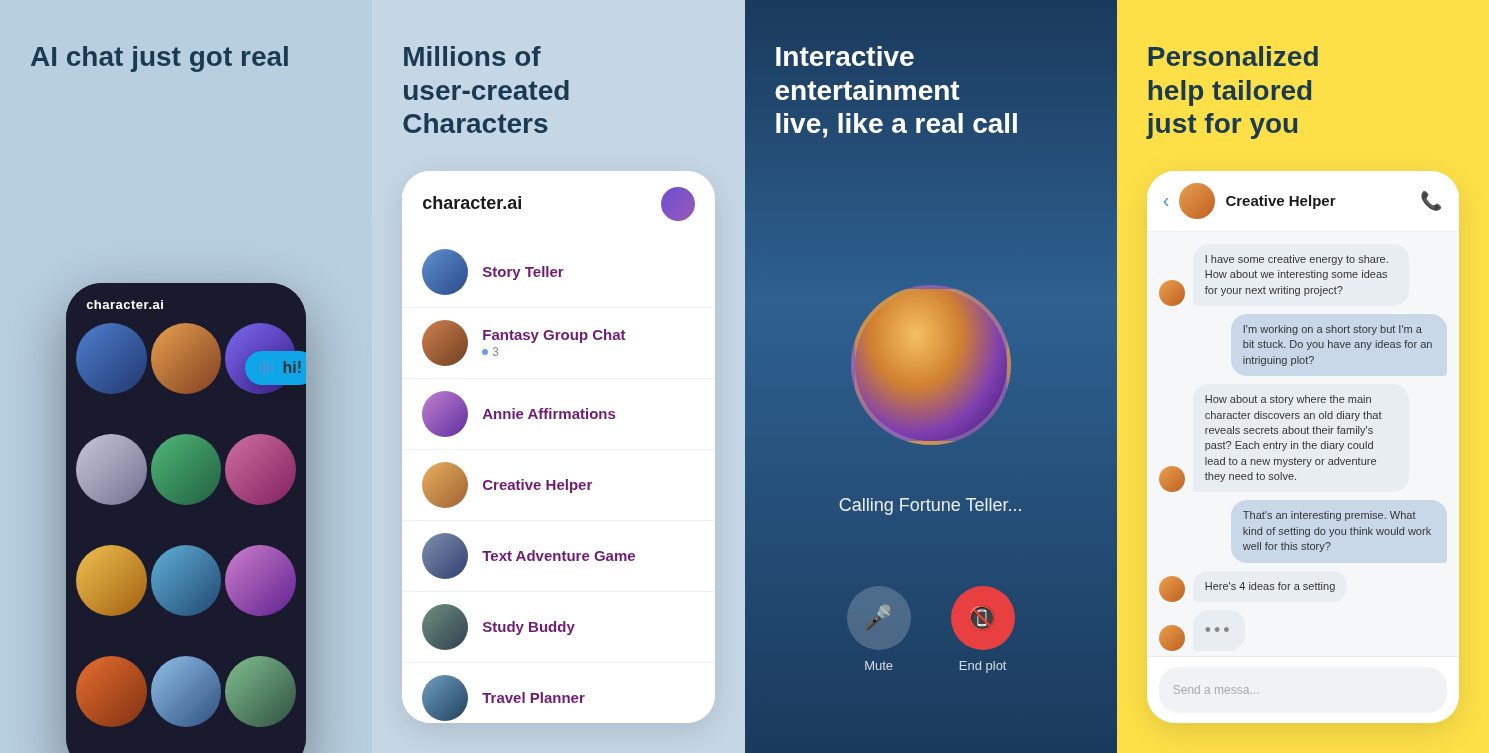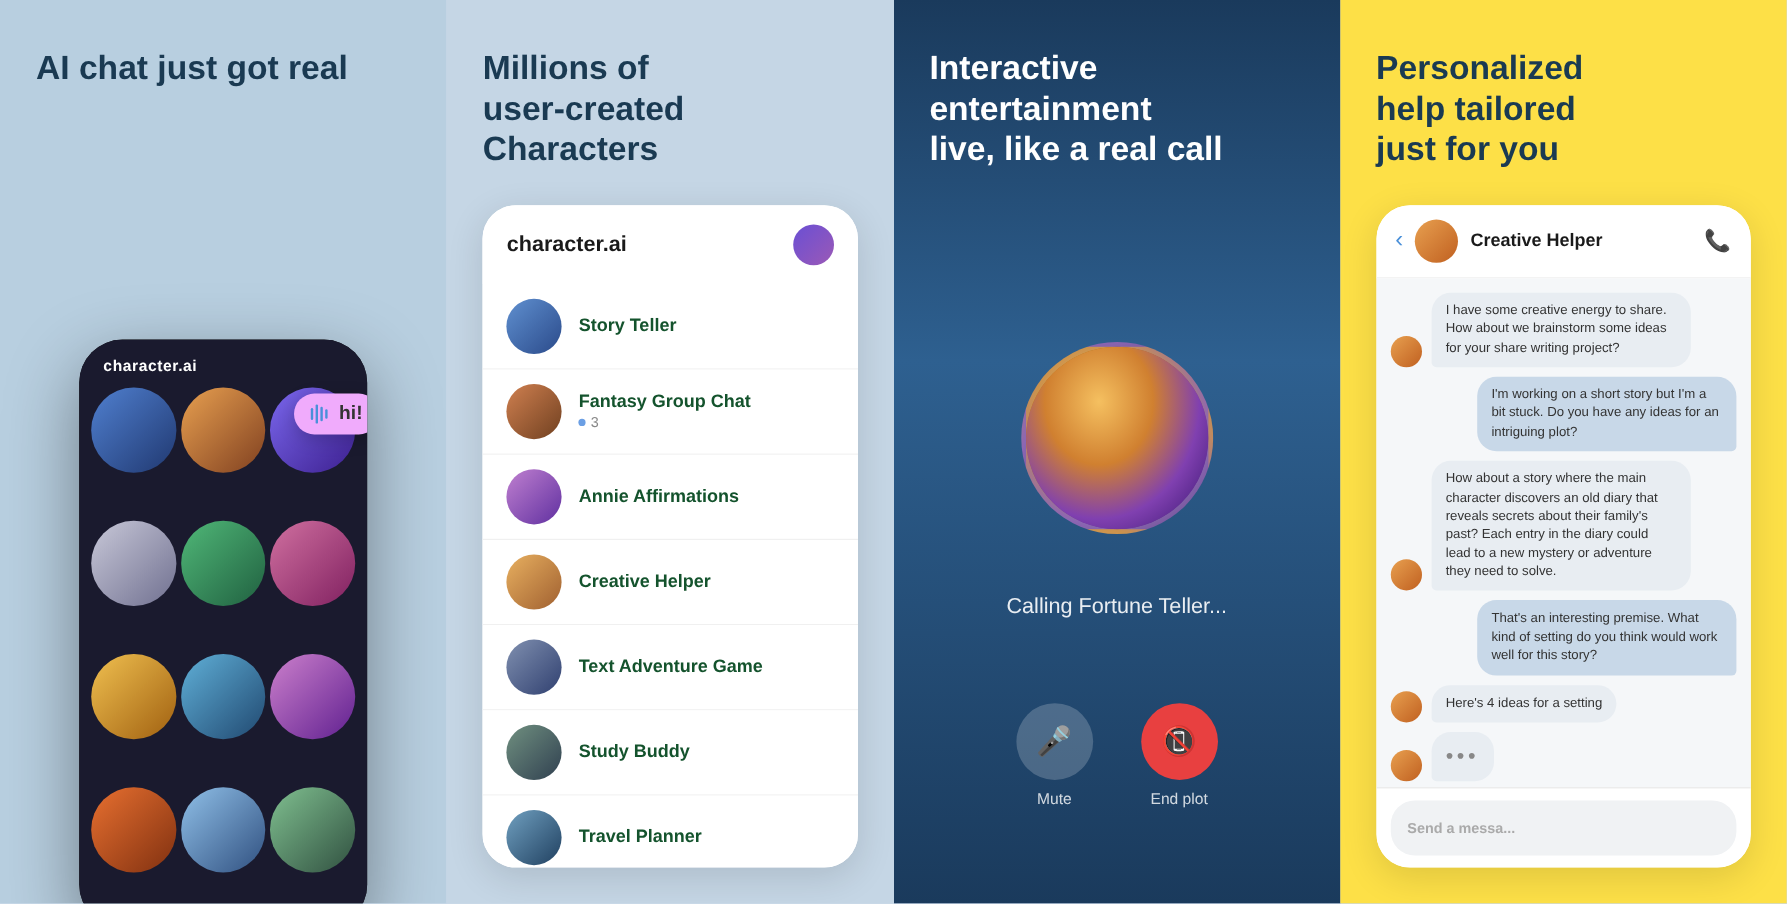--- a/index.html
+++ b/index.html
@@ -74,23 +74,23 @@
       left: 20px;
       color: white;
       font-size: 13px;
       font-weight: 600;
       letter-spacing: 0.5px;
       z-index: 10;
     }
 
     .hi-bubble {
       position: absolute;
-      top: 45px;
+      top: 68px;
       right: -10px;
-      background: #f0abfc;
+      background: #0ea5e9;
       border-radius: 18px;
       padding: 8px 14px;
       font-size: 16px;
       font-weight: 600;
       color: #333;
       box-shadow: 0 4px 15px rgba(0,0,0,0.2);
       z-index: 20;
       display: flex;
       align-items: center;
       gap: 6px;
@@ -172,21 +172,21 @@
       overflow: hidden;
     }
 
     .char-info {
       flex: 1;
     }
 
     .char-name {
       font-size: 15px;
       font-weight: 600;
-      color: #14532d;
+      color: #701a75;
     }
 
     .char-sub {
       font-size: 12px;
       color: #888;
       display: flex;
       align-items: center;
       gap: 4px;
       margin-top: 2px;
     }
@@ -364,21 +364,20 @@
       border-top: 1px solid #e8e8e8;
       background: white;
     }
 
     .chat-input-field {
       background: #f0f2f4;
       border-radius: 20px;
       padding: 16px 14px;
       font-size: 12px;
       color: #aaa;
-      font-weight: bold;
     }
 
     
     .wave-icon {
       display: inline-flex;
       align-items: center;
       gap: 2px;
       margin-right: 4px;
     }
     .wave-bar {
@@ -532,21 +531,21 @@
     <div class="chat-header">
       <span class="chat-back">‹</span>
       <div class="chat-avatar"></div>
       <span class="chat-title">Creative Helper</span>
       <span class="chat-call-icon">📞</span>
     </div>
 
     <div class="chat-messages">
       <div class="msg-row">
         <div class="msg-avatar-sm"></div>
-        <div class="msg-bubble msg-ai">I have some creative energy to share. How about we brainstorm some ideas for your share writing project?</div>
+        <div class="msg-bubble msg-ai">I have some creative energy to share. How about we interesting some ideas for your next writing project?</div>
       </div>
       <div class="msg-row" style="justify-content:flex-end">
         <div class="msg-bubble msg-user">I'm working on a short story but I'm a bit stuck. Do you have any ideas for an intriguing plot?</div>
       </div>
       <div class="msg-row">
         <div class="msg-avatar-sm"></div>
         <div class="msg-bubble msg-ai">How about a story where the main character discovers an old diary that reveals secrets about their family's past? Each entry in the diary could lead to a new mystery or adventure they need to solve.</div>
       </div>
       <div class="msg-row" style="">
         <div class="msg-bubble msg-user">That's an interesting premise. What kind of setting do you think would work well for this story?</div>

